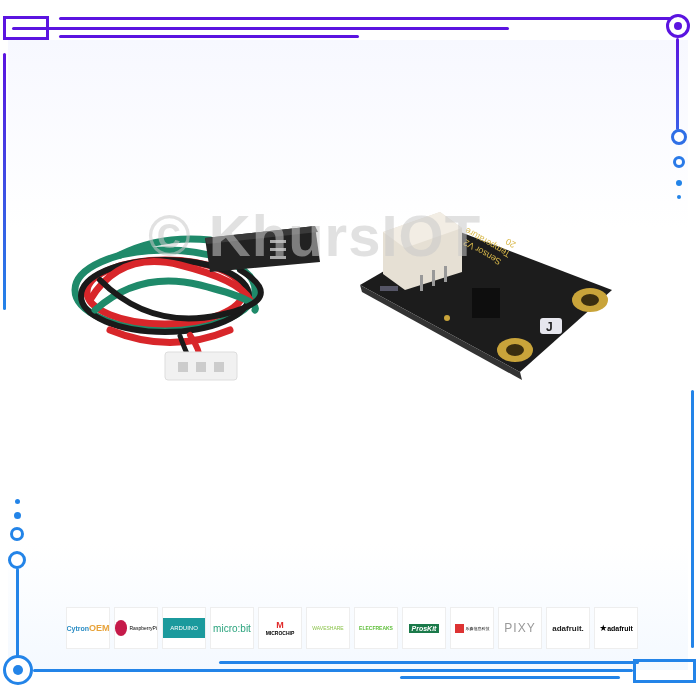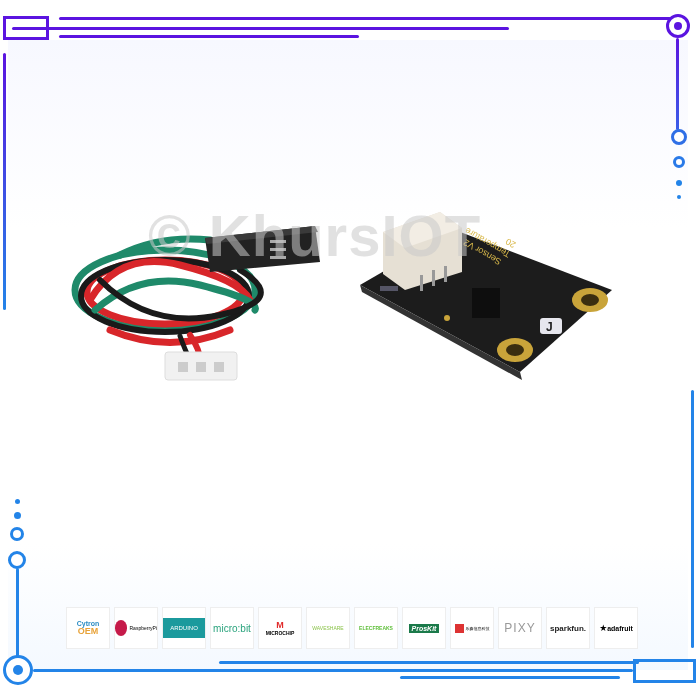--- a/index.html
+++ b/index.html
@@ -109,21 +109,21 @@
         <tspan x="-4" y="11">Temperature</tspan>
         <tspan x="-4" y="22">20</tspan>
       </text>
     </g>
   </svg>
 </div>
 
 <div class="watermark">© KhursIOT</div>
 
 <div class="logos">
-  <div class="logo" style="flex-direction:column;line-height:1;">
+  <div class="logo" style="flex-direction:row;line-height:1;">
     <span style="color:#2a8cc4;font-weight:bold;">Cytron</span>
     <span style="color:#e8a33a;font-weight:bold;font-size:9px;">OEM</span>
   </div>
   <div class="logo">
     <span style="width:14px;height:16px;border-radius:50%;background:#c51a4a;display:inline-block;margin-right:2px;"></span>
     <span style="font-size:5px;">RaspberryPi</span>
   </div>
   <div class="logo">
     <span style="background:#1b9a9d;color:#fff;padding:7px 3px;font-size:6px;width:40px;text-align:center;">ARDUINO</span>
   </div>
@@ -144,19 +144,19 @@
     <span style="background:#1b7a4a;color:#fff;font-style:italic;font-weight:bold;padding:1px 3px;font-size:7px;">ProsKit</span>
   </div>
   <div class="logo">
     <span style="width:9px;height:9px;background:#d33;display:inline-block;margin-right:2px;"></span>
     <span style="font-size:4px;">乐鑫信息科技</span>
   </div>
   <div class="logo">
     <span style="font-size:12px;color:#999;letter-spacing:1px;">PIXY</span>
   </div>
   <div class="logo">
-    <span style="font-size:8px;font-weight:bold;color:#222;">sparkfun.</span>
+    <span style="font-size:8px;font-weight:bold;color:#222;">adafruit.</span>
   </div>
   <div class="logo">
     <span style="font-size:9px;">★</span>
     <span style="font-size:7px;font-weight:bold;">adafruit</span>
   </div>
 </div>
 
 </body></html>

